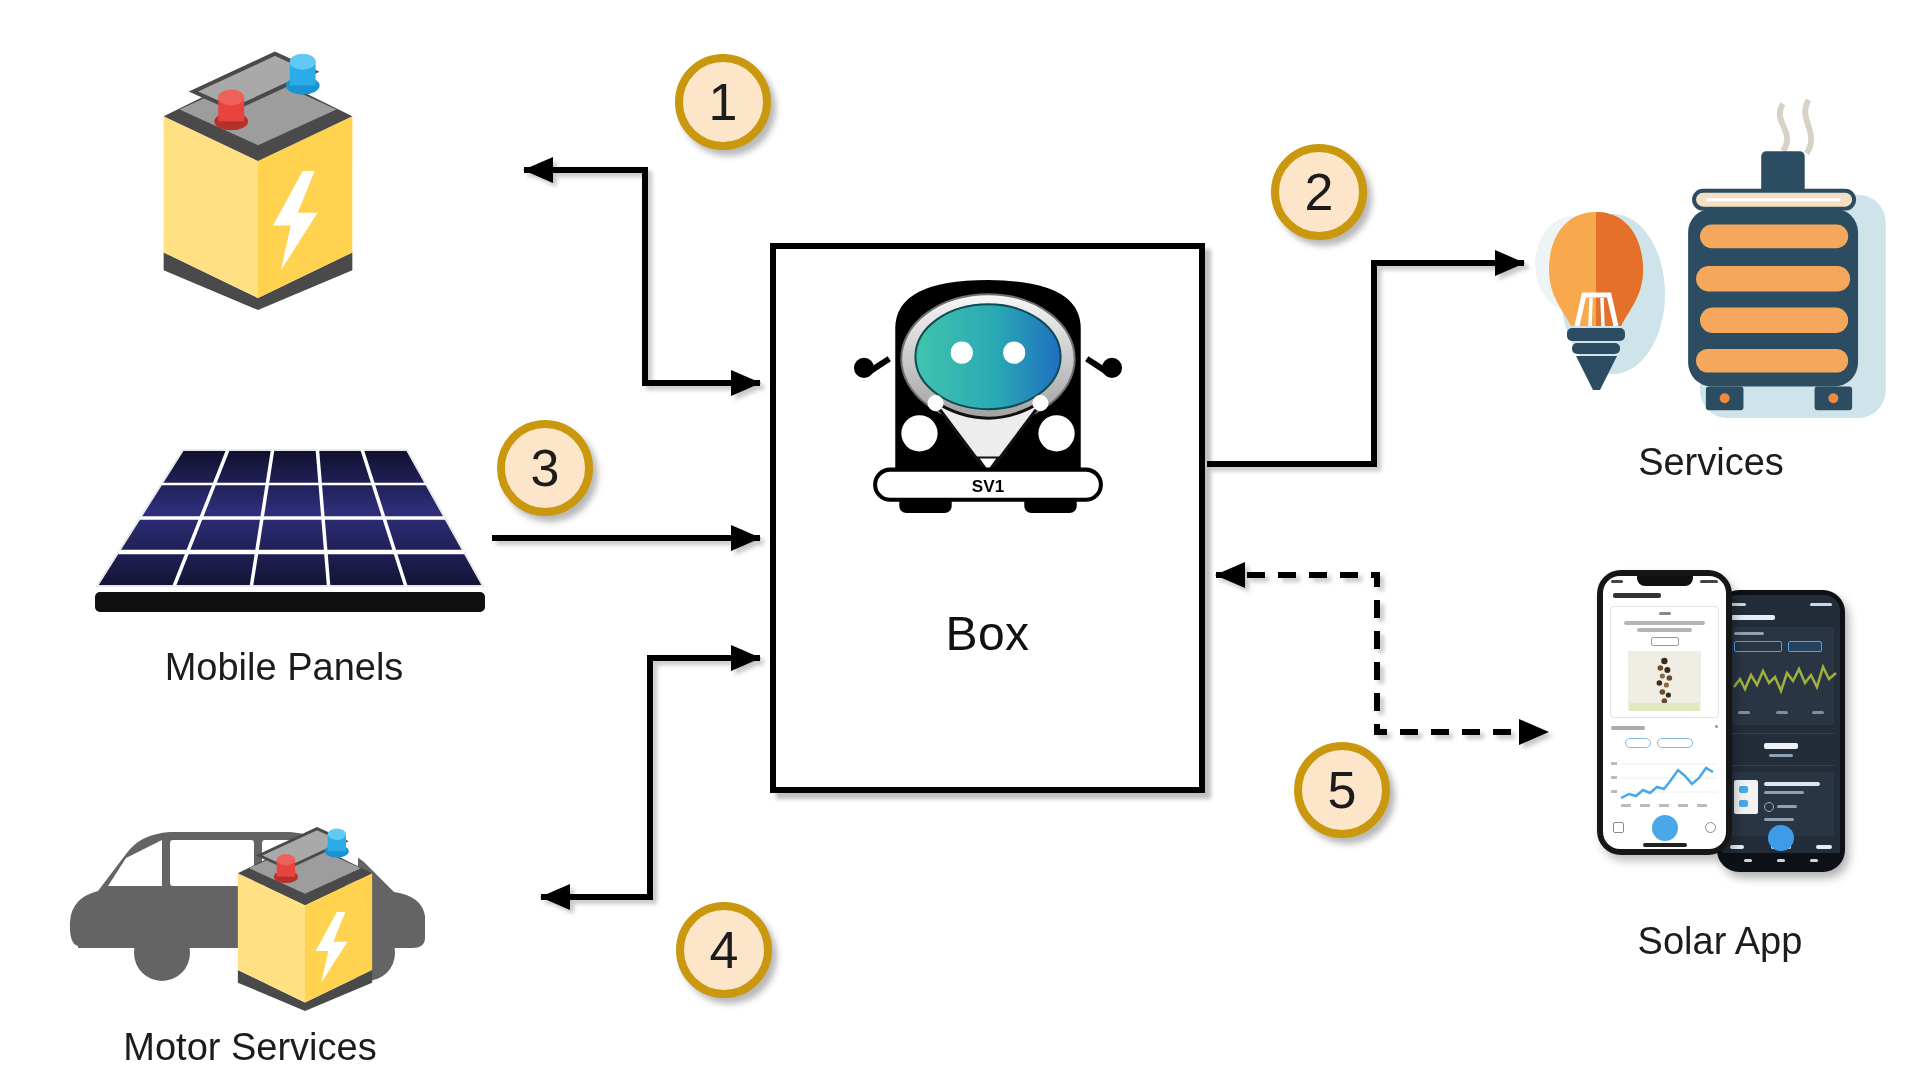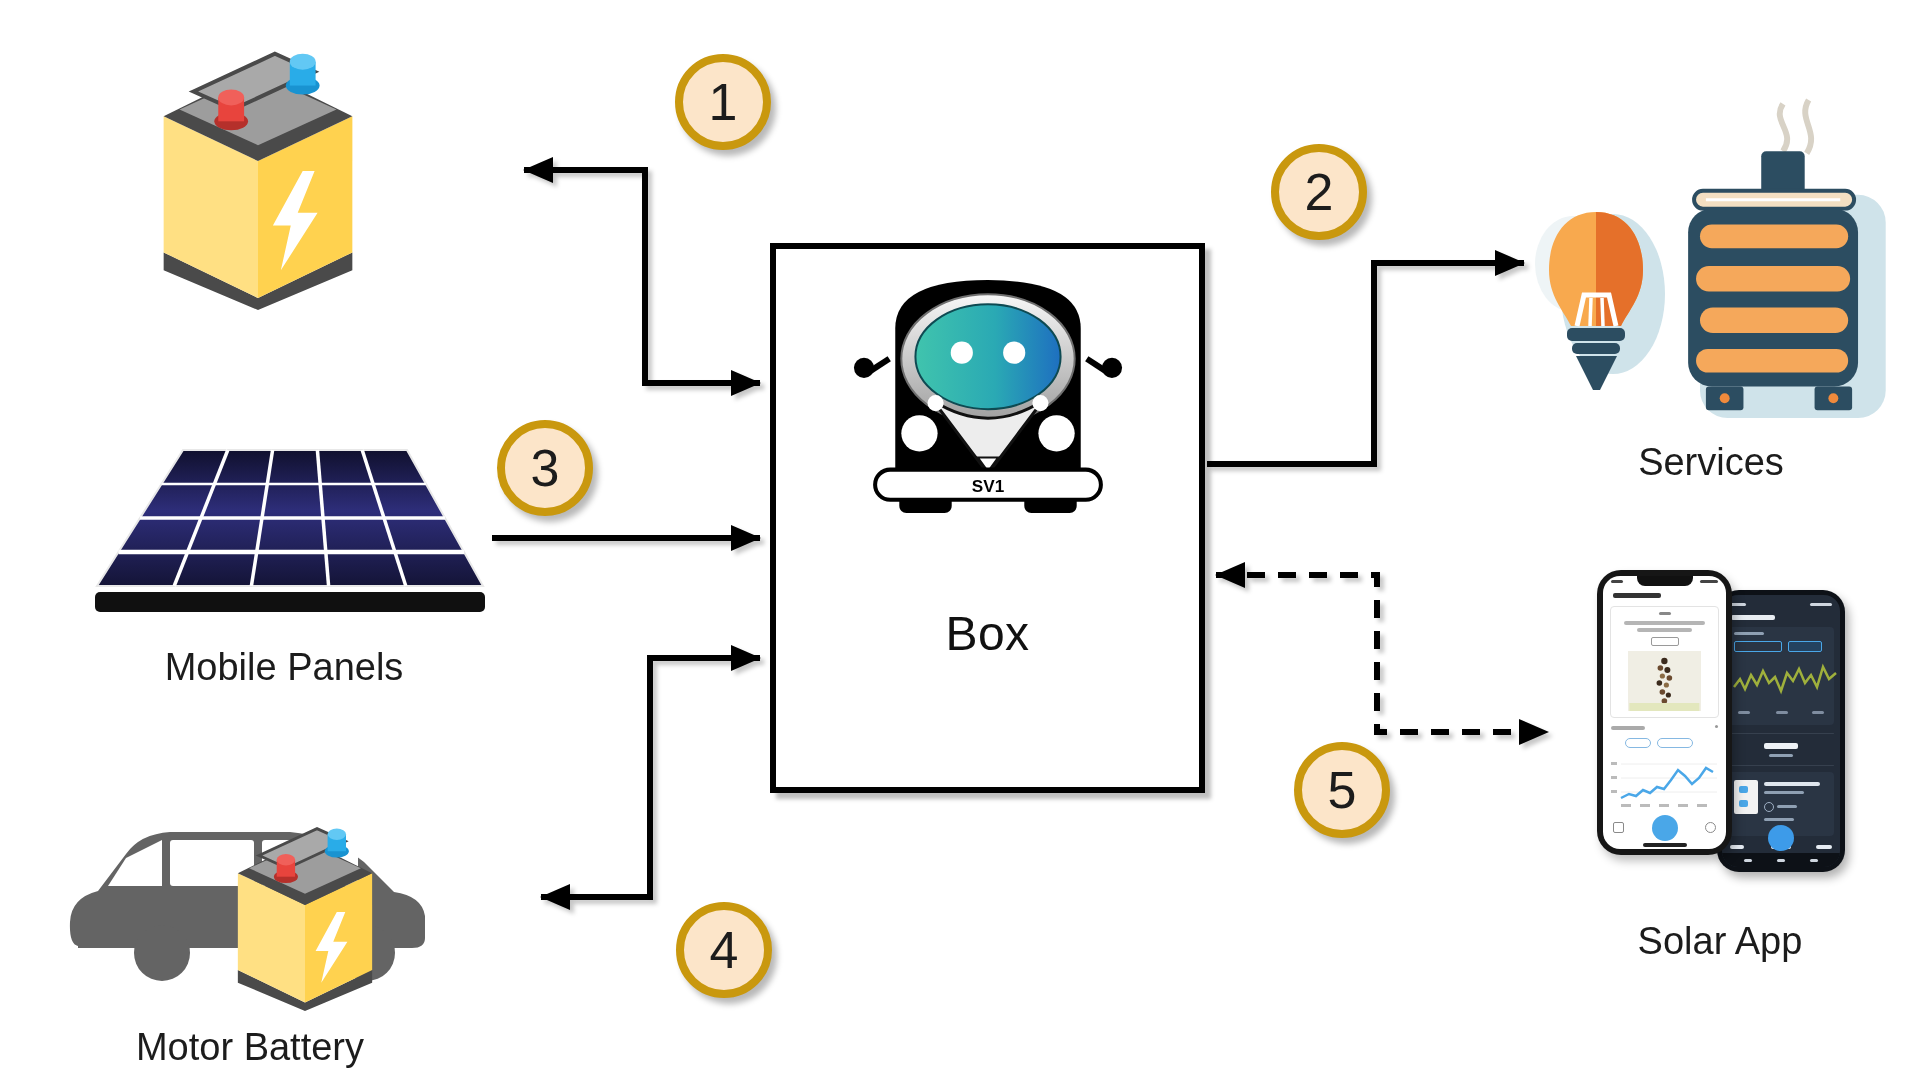--- a/index.html
+++ b/index.html
@@ -121,21 +121,21 @@
     <path d="M16,148 Q7,146 8,124 Q9,100 36,93 L64,56 Q78,36 108,34 L228,34 Q268,37 302,64 L332,94 Q360,98 363,118 L363,140 Q363,150 350,150 L16,150 Z" fill="var(--van-gray,#646464)"></path>
     <circle cx="100" cy="155" r="28" fill="var(--van-gray,#646464)"></circle>
     <circle cx="305" cy="155" r="28" fill="var(--van-gray,#646464)"></circle>
     <polygon points="64,60 100,42 100,88 46,88" fill="#fff"></polygon>
     <rect x="108" y="42" width="84" height="46" rx="3" fill="#fff"></rect>
     <rect x="200" y="42" width="96" height="46" rx="3" fill="#fff"></rect>
   </svg>
   <svg class="abs" style="left:230px;top:806px;width:150px;height:205px" viewBox="0 0 210 290">
     <use href="#battery-symbol"></use>
   </svg>
-  <div class="node-label" style="left:100px;top:1026px;">Motor Battery</div>
+  <div class="node-label" style="left:100px;top:1026px;">Motor Services</div>
 
   <div class="svbox"></div>
   <svg class="abs" style="left:845px;top:266px;width:286px;height:252px" viewBox="0 0 280 250">
     <line x1="22" y1="105" x2="42" y2="92" stroke="#000" stroke-width="6"></line>
     <line x1="258" y1="105" x2="238" y2="92" stroke="#000" stroke-width="6"></line>
     <circle cx="17" cy="101" r="10" fill="#000"></circle>
     <circle cx="263" cy="101" r="10" fill="#000"></circle>
     <rect x="52" y="205" width="52" height="40" rx="7" fill="#000"></rect>
     <rect x="176" y="205" width="52" height="40" rx="7" fill="#000"></rect>
     <path d="M48,216 L48,62 Q48,14 140,14 Q232,14 232,62 L232,216 Z" fill="#000"></path>

